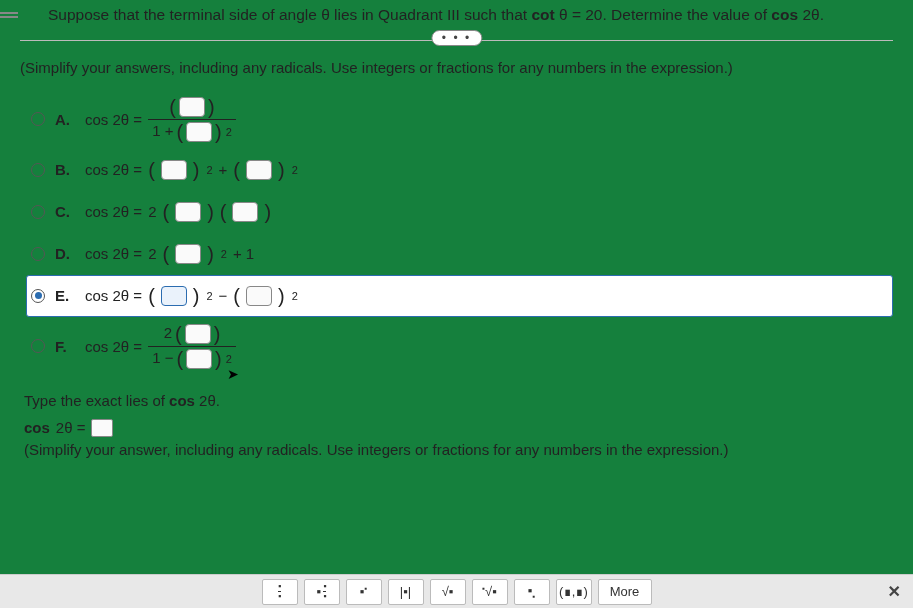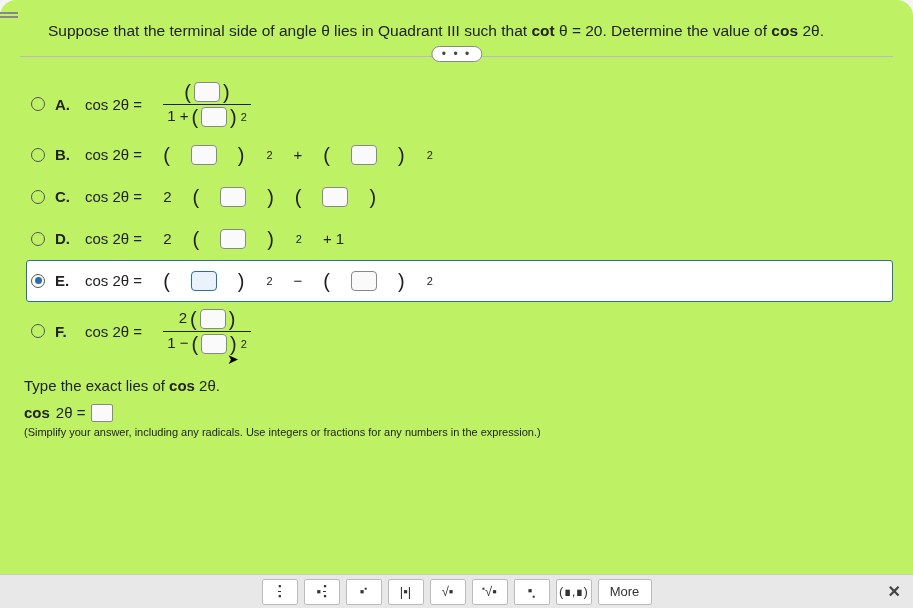--- a/index.html
+++ b/index.html
@@ -7,25 +7,24 @@
       font-family: Arial, Helvetica, sans-serif;
       font-size: 15px;
       color: #222;
       background: #f5f5f5;
       width: 913px;
       height: 608px;
       overflow: hidden;
       position: relative;
     }
     .page {
-      background: #bef264;
-      padding: 20px 20px 0 20px;
+      background: #15803d;
+      padding: 4px 20px 0 20px;
       height: 100%;
       position: relative;
-      border-radius: 16px;
     }
     .left-marker{
       position:absolute;
       left:0; top:12px;
       width:18px;
       border-top:2px solid #888;
       border-bottom:2px solid #888;
       height:6px;
     }
     .question-text {
@@ -92,21 +91,21 @@
       background:#2b6cb0;
       border-radius:50%;
     }
     .choice-label{
       font-weight:bold;
       min-width:20px;
     }
     .expr{
       display:flex;
       align-items:center;
-      gap:21px;
+      gap:6px;
       font-size:15px;
     }
     .frac{
       display:inline-flex;
       flex-direction:column;
       align-items:center;
       line-height:1.1;
     }
     .frac .num, .frac .den{
       display:flex;
@@ -155,21 +154,21 @@
     }
     .answer-line{
       margin:6px 0 4px 4px;
       font-size:15px;
       display:flex;
       align-items:center;
       gap:6px;
     }
     .simplify-note{
       margin:2px 0 0 4px;
-      font-size:11px;
+      font-size:15px;
     }
     .toolbar{
       position:absolute;
       bottom:0;
       left:0; right:0;
       background:#e8e8e8;
       border-top:1px solid #ccc;
       height:34px;
       display:flex;
       align-items:center;
@@ -219,20 +218,21 @@
     <span> θ = 20. Determine the value of </span>
     <b>cos</b>
     <span> 2θ.</span>
   </div>
 
   <div class="hr-wrap">
     <hr class="hr-line">
     <div class="ellipsis-pill">• • •</div>
   </div>
 
+  <div class="instruction">(Simplify your answers, including any radicals. Use integers or fractions for any numbers in the expression.)</div>
 
   <div class="choices">
 
     <div class="choice-row tall">
       <div class="radio"></div>
       <span class="choice-label">A.</span>
       <div class="expr">
         <span>cos 2θ =</span>
         <div class="frac">
           <div class="num">

